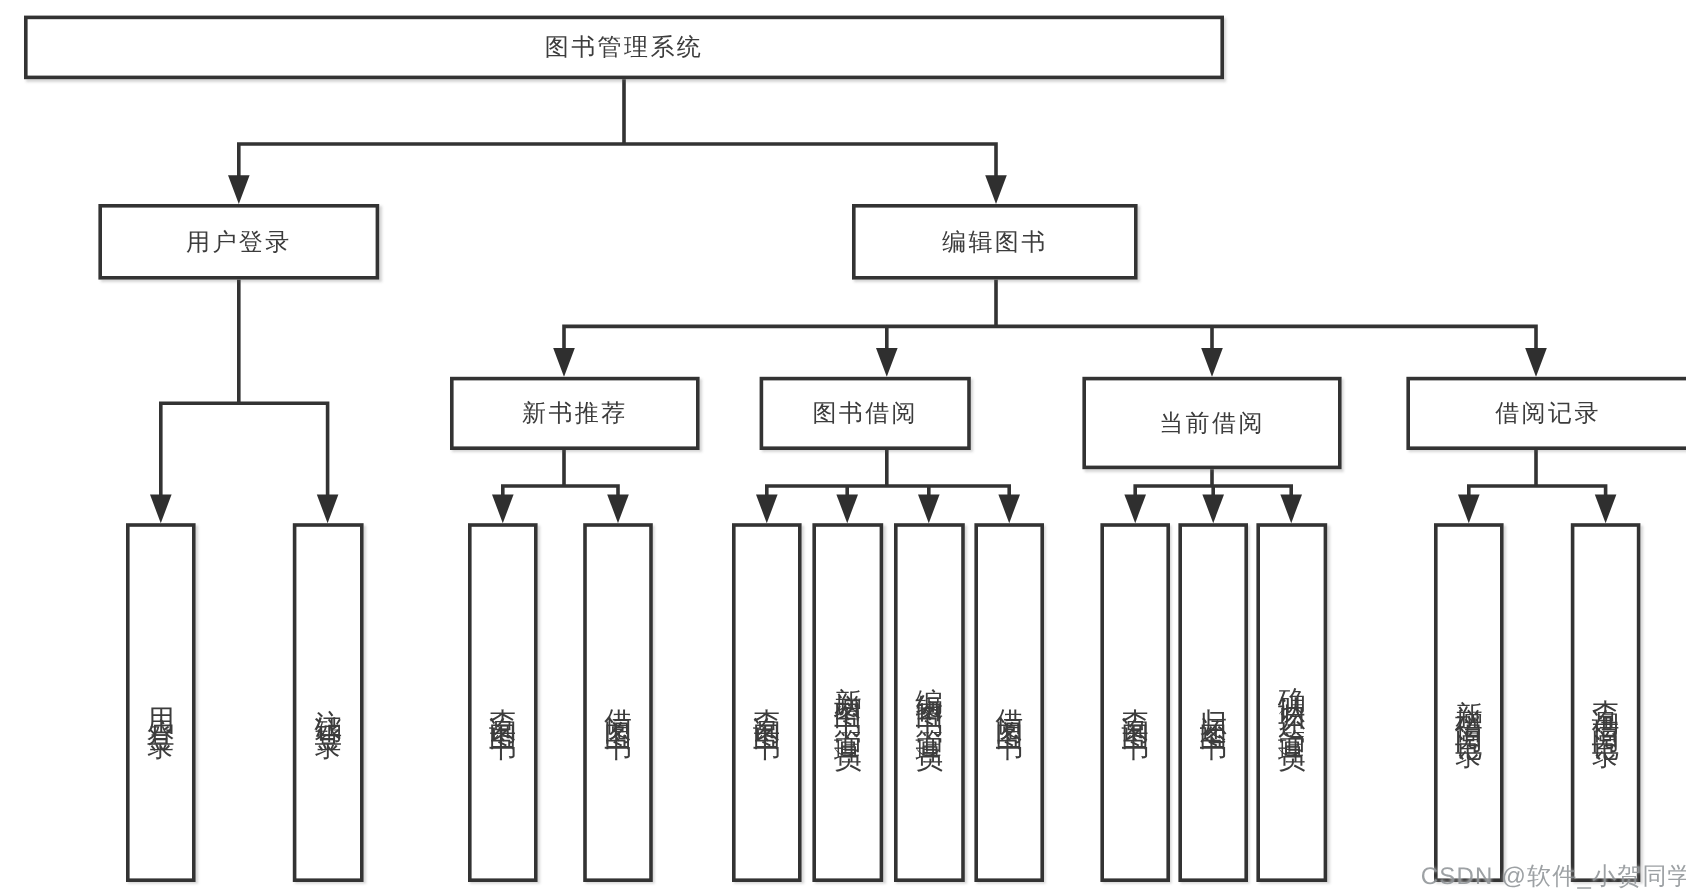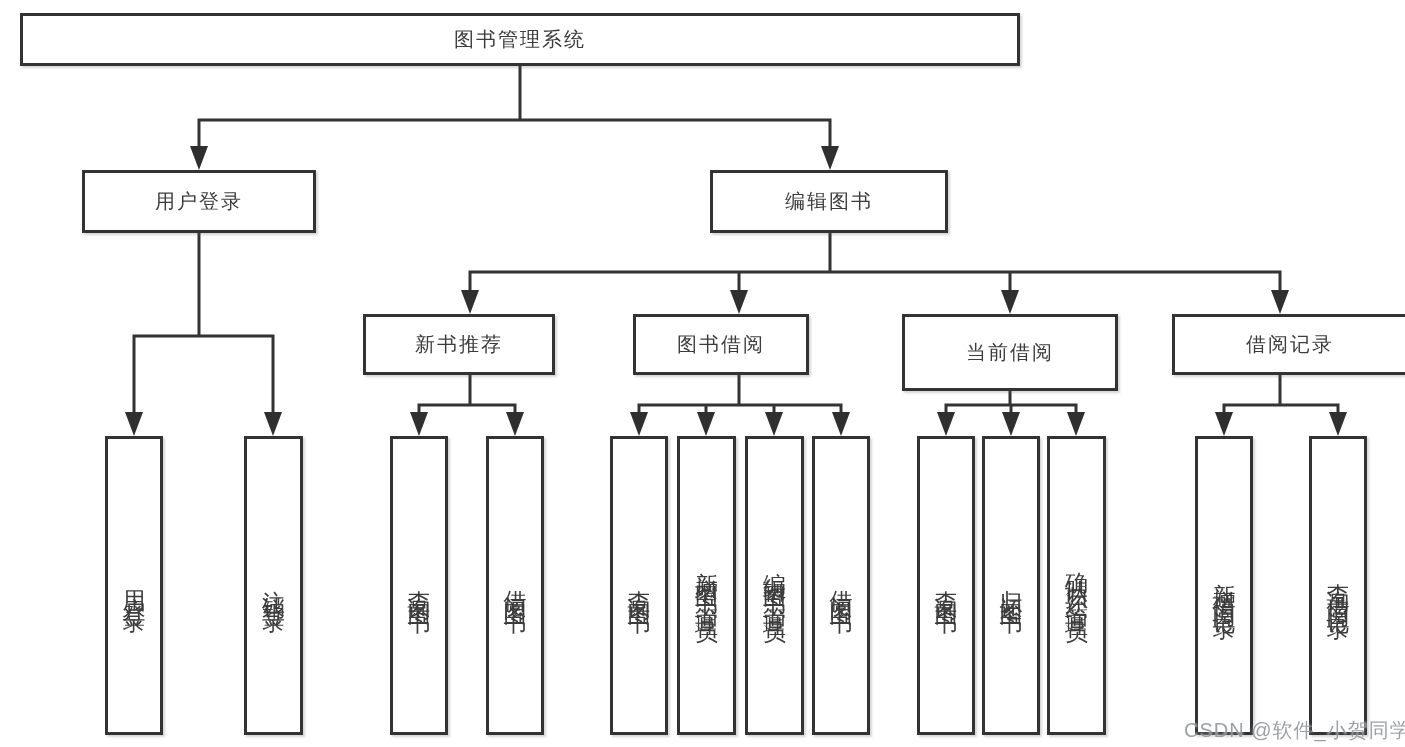--- a/index.html
+++ b/index.html
@@ -94,21 +94,21 @@
     <span class="h-label">图书管理系统</span>
   </div>
 
   <div class="box" style="left:82px;top:170px;width:234px;height:63px">
     <span class="h-label">用户登录</span>
   </div>
   <div class="box" style="left:710px;top:170px;width:238px;height:63px">
     <span class="h-label">编辑图书</span>
   </div>
 
-  <div class="box" style="left:363px;top:314px;width:192px;height:61px">
+  <div class="box" style="left:375px;top:314px;width:208px;height:61px">
     <span class="h-label">新书推荐</span>
   </div>
   <div class="box" style="left:633px;top:314px;width:176px;height:61px">
     <span class="h-label">图书借阅</span>
   </div>
   <div class="box" style="left:902px;top:314px;width:216px;height:77px">
     <span class="h-label">当前借阅</span>
   </div>
   <div class="box" style="left:1172px;top:314px;width:236px;height:61px">
     <span class="h-label">借阅记录</span>

